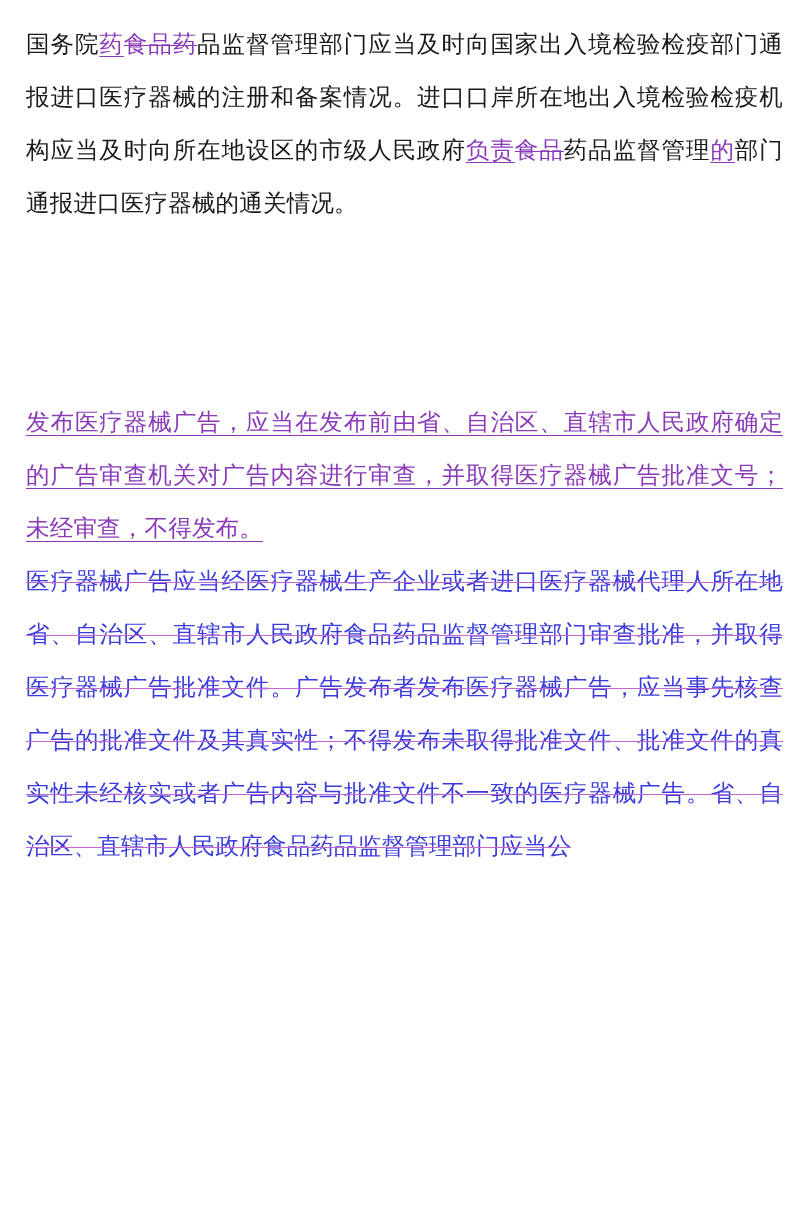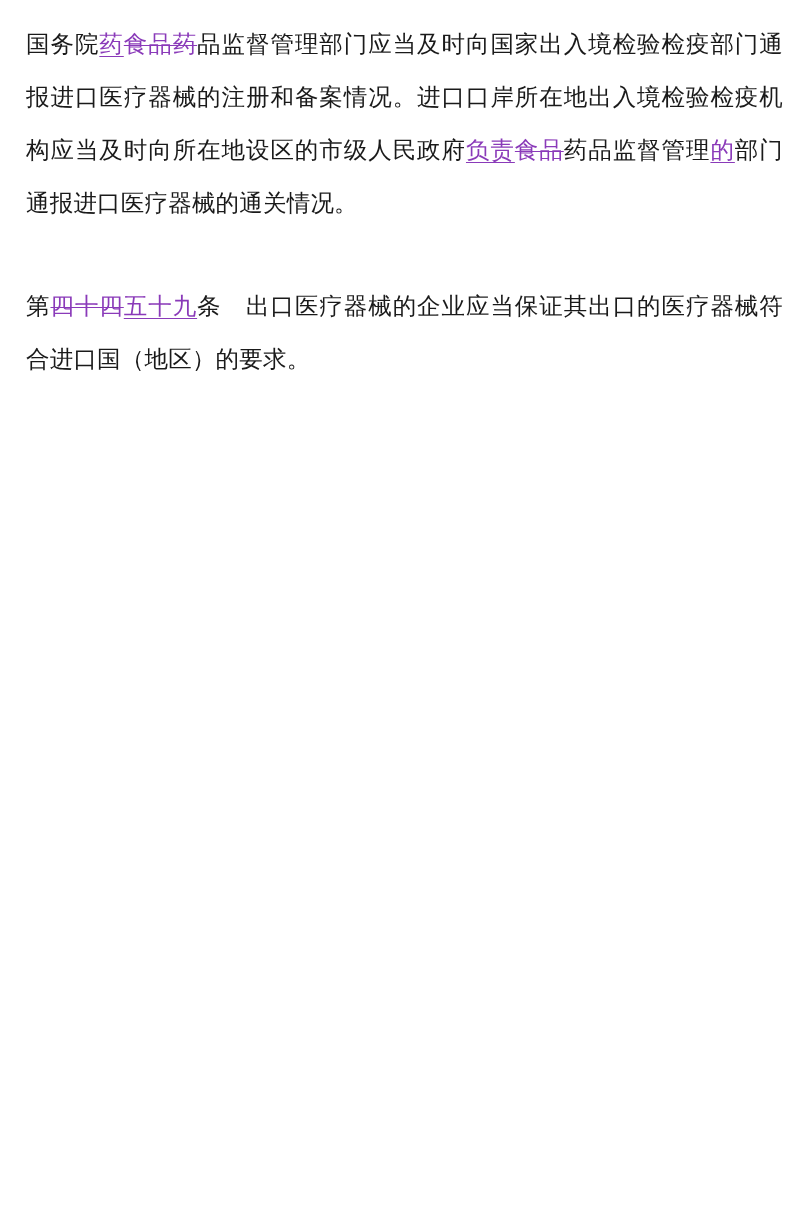--- a/index.html
+++ b/index.html
@@ -62,24 +62,27 @@
 <body>
 
 <div class="page">
 
   <p class="para">
     <span class="plain">国务院</span><span class="ins">药</span><span class="del">食品药</span><span class="plain">品监督管理部门应当及时向国家出入境检验检疫部门通报进口医疗器械的注册和备案情况。进口口岸所在地出入境检验检疫机构应当及时向所在地设区的市级人民政府</span><span class="ins">负责</span><span class="del">食品</span><span class="plain">药品监督管理</span><span class="ins">的</span><span class="plain">部门通报进口医疗器械的通关情况。</span>
   </p>
 
   <div class="gap-md"></div>
 
-  <p class="para">
-    <span class="plain">第</span><span class="del">四十四</span><span class="ins">五十九</span><span class="plain">条　出口医疗器械的企业应当保证其出口的医疗器械符合进口国（地区）的要求。</span>
-  </p>
 
   <div class="gap-lg"></div>
 
 
   <div class="gap-lg"></div>
 
+  <p class="para">
+    <span class="block-ins">发布医疗器械广告，应当在发布前由省、自治区、直辖市人民政府确定的广告审查机关对广告内容进行审查，并取得医疗器械广告批准文号；未经审查，不得发布。</span>
+  </p>
 
+  <p class="para">
+    <span class="block-del">医疗器械广告应当经医疗器械生产企业或者进口医疗器械代理人所在地省、自治区、直辖市人民政府食品药品监督管理部门审查批准，并取得医疗器械广告批准文件。广告发布者发布医疗器械广告，应当事先核查广告的批准文件及其真实性；不得发布未取得批准文件、批准文件的真实性未经核实或者广告内容与批准文件不一致的医疗器械广告。省、自治区、直辖市人民政府食品药品监督管理部门应当公</span>
+  </p>
 
 </div>
 
 </body></html>

